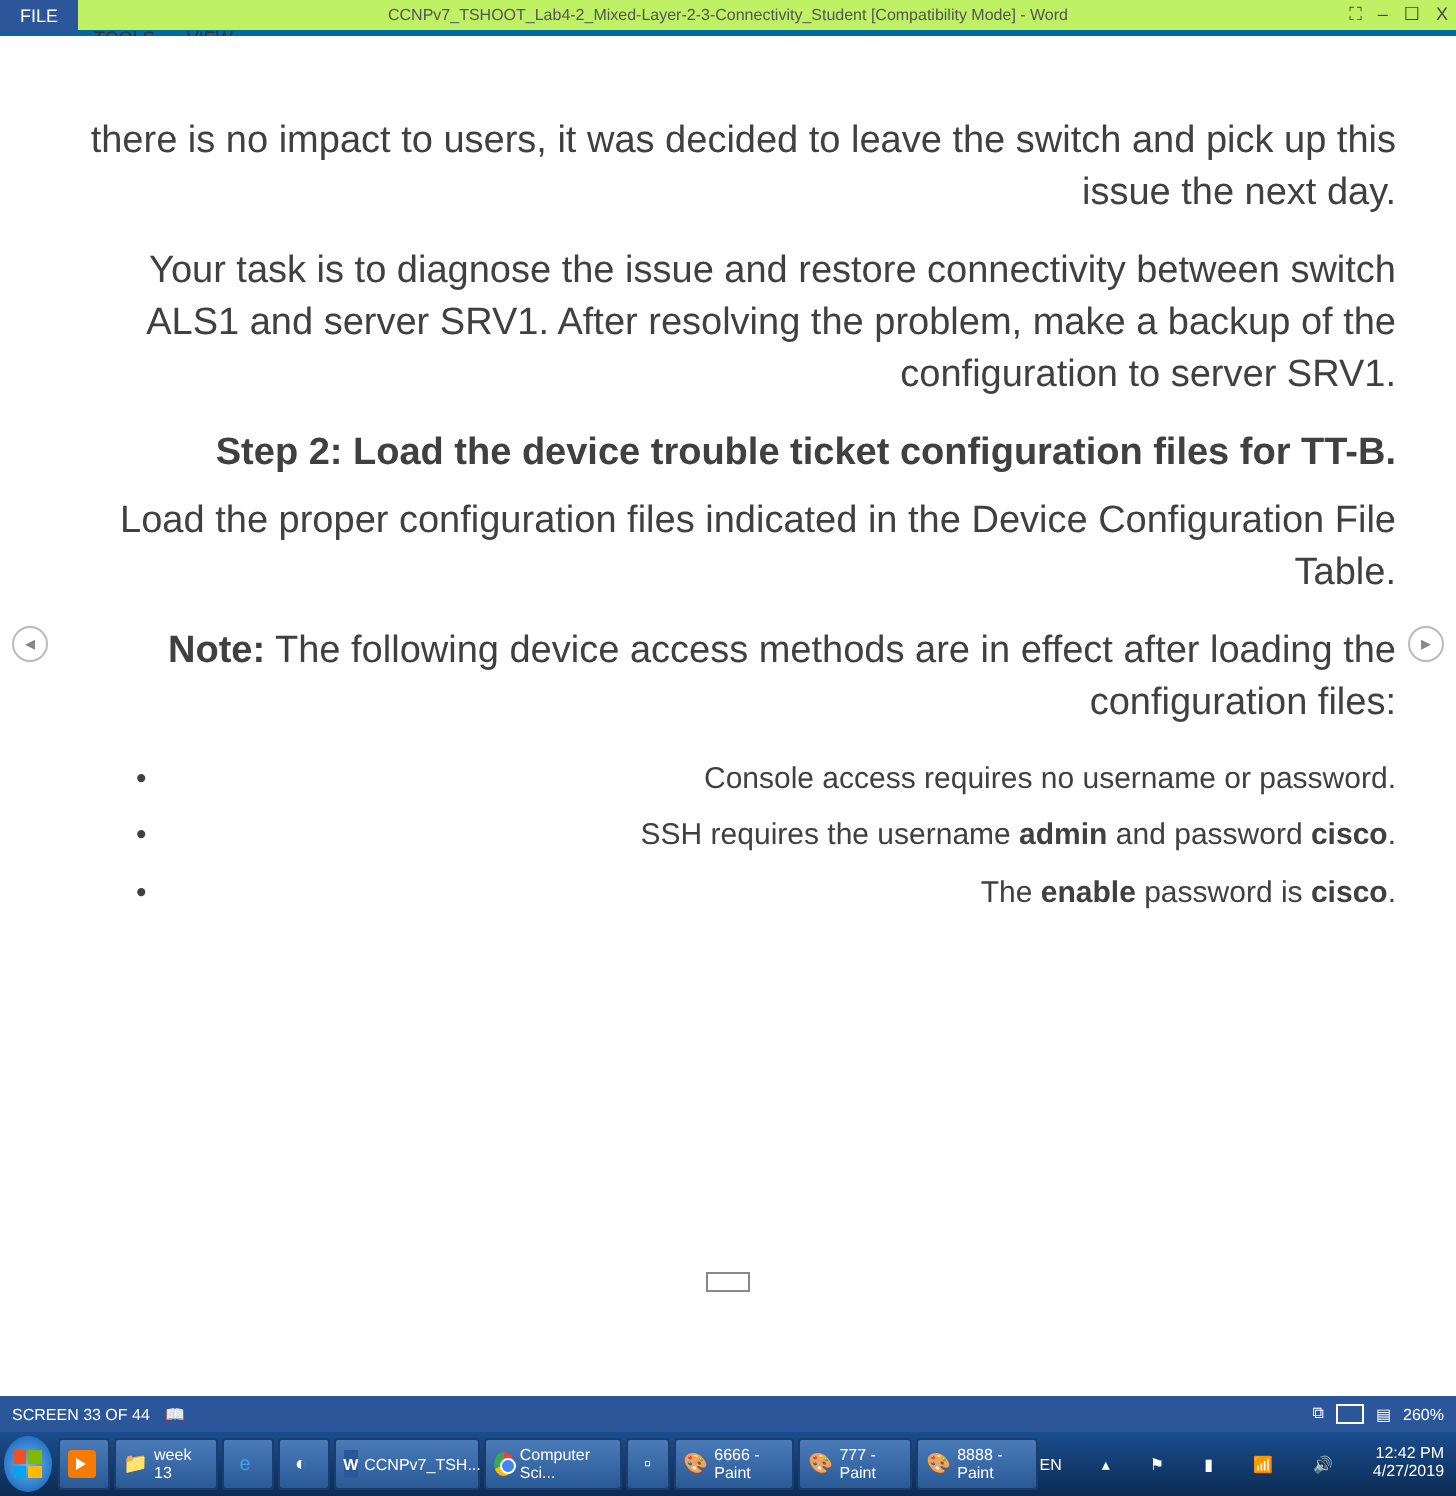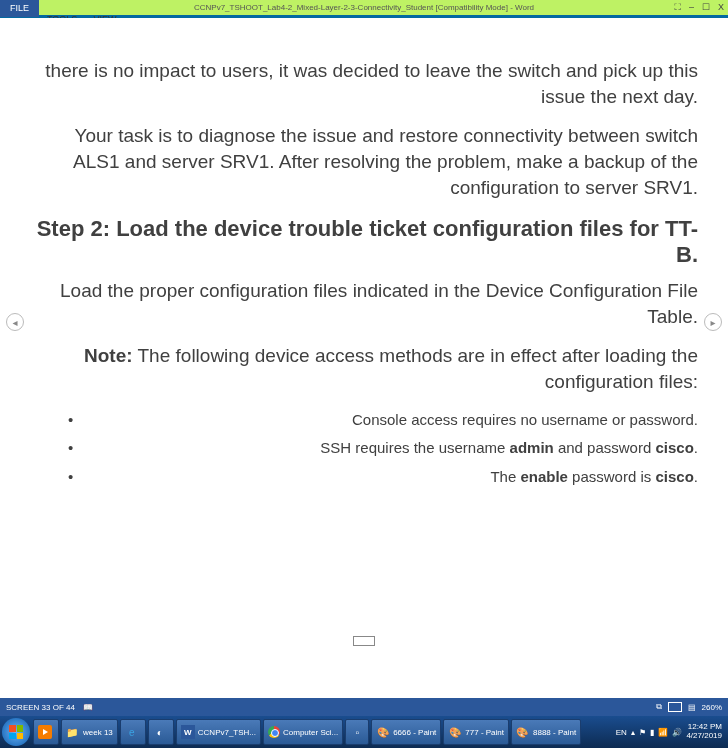--- a/index.html
+++ b/index.html
@@ -61,21 +61,21 @@
   font-family: Arial, sans-serif;
   color: #404040;
   text-align: right;
 }
 .para {
   font-size: 19px;
   line-height: 1.35;
   margin-bottom: 14px;
 }
 .step-heading {
-  font-size: 22px;
+  font-size: 19px;
   font-weight: bold;
   margin-bottom: 10px;
   margin-top: 16px;
 }
 .bullet-list {
   margin-left: 38px;
   margin-top: 6px;
 }
 .bullet-item {
   font-size: 15px;
@@ -188,21 +188,21 @@
   height: 14px;
   display: flex;
   align-items: center;
   justify-content: center;
   font-size: 10px;
 }
 .tray {
   margin-left: auto;
   display: flex;
   align-items: center;
-  gap: 4px;
+  gap: 20px;
   font-size: 8px;
   color: #fff;
   padding-right: 4px;
 }
 .tray-time { text-align: right; line-height: 1.1; }
 .folder-icon { color: #f5d878; }
 .ie-icon { color: #3aa3e3; }
 .chrome-icon {
   width:12px; height:12px; border-radius:50%;
   background: conic-gradient(#ea4335 0 120deg, #fbbc05 120deg 240deg, #34a853 240deg 360deg);

